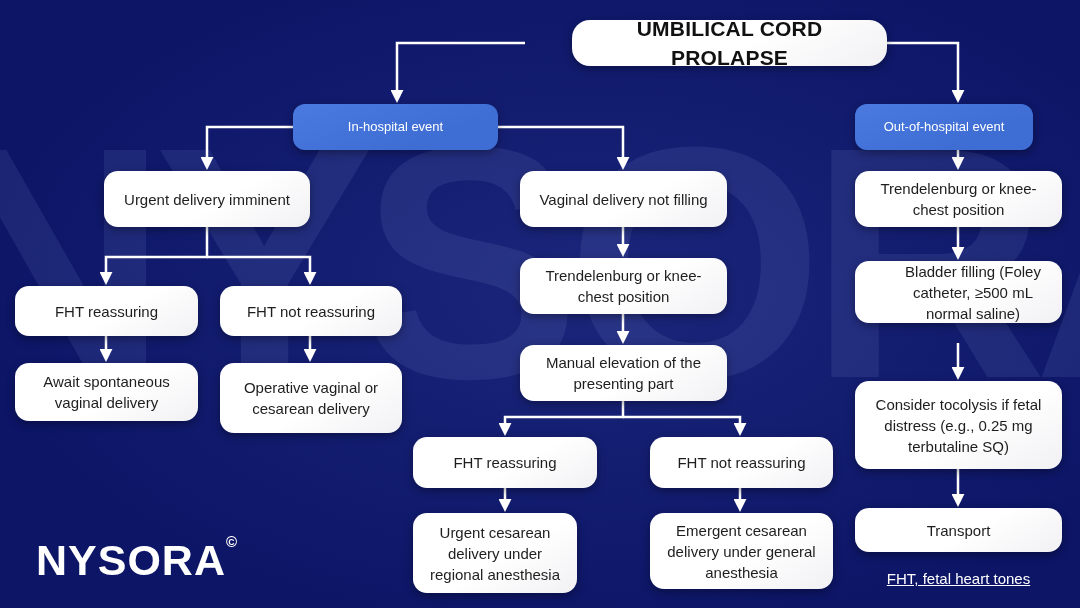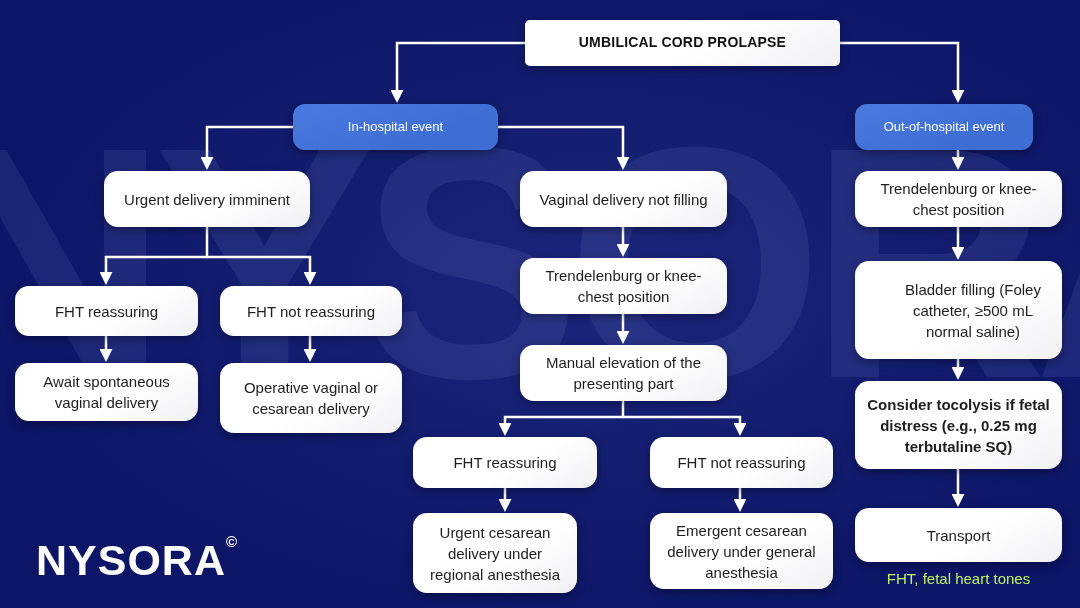--- a/index.html
+++ b/index.html
@@ -36,25 +36,26 @@
     display:flex; align-items:center; justify-content:center;
     text-align:center;
     font-size:15px;
     line-height:1.4;
     padding:4px 10px;
     box-sizing:border-box;
     box-shadow:0 3px 8px rgba(0,0,0,.35);
     z-index:2;
   }
   .node.title{
-    font-size:14px;
+    font-size:21px;
     font-weight:700;
-    border-radius:5px;
+    border-radius:18px;
     letter-spacing:.2px;
     color:#111;
+    margin-left:47px;
   }
   .node.blue{
     background:linear-gradient(160deg,#4a7ae0 0%, var(--accent-blue,#3e6dd4) 70%);
     color:#fff;
     font-weight:400;
     font-size:13px;
     border-radius:12px;
   }
   
   .n-title        {left:525px; top:20px;  width:315px; height:46px;}
@@ -66,31 +67,32 @@
   .n-fhtnr-l      {left:220px; top:286px; width:182px; height:50px;}
   .n-await        {left:15px;  top:363px; width:183px; height:58px;}
   .n-operative    {left:220px; top:363px; width:182px; height:70px;}
   .n-trend-c      {left:520px; top:258px; width:207px; height:56px;}
   .n-manual       {left:520px; top:345px; width:207px; height:56px;}
   .n-fhtr-c       {left:413px; top:437px; width:184px; height:51px;}
   .n-fhtnr-c      {left:650px; top:437px; width:183px; height:51px;}
   .n-urgent       {left:413px; top:513px; width:164px; height:80px;}
   .n-emergent     {left:650px; top:513px; width:183px; height:76px;}
   .n-trend-r      {left:855px; top:171px; width:207px; height:56px;}
-  .n-bladder      {left:855px; top:261px; width:207px; height:98px;padding-left:39px;}
-  .n-tocolysis    {left:855px; top:381px; width:207px; height:88px;font-weight:bold;}
-  .n-transport    {left:855px; top:508px; width:207px; height:54px;}
+  .n-bladder      {left:855px; top:261px; width:207px; height:62px;padding-left:39px;}
+  .n-tocolysis    {left:855px; top:381px; width:207px; height:88px;}
+  .n-transport    {left:855px; top:508px; width:207px; height:44px;}
 
   .abbrev-note{
     position:absolute;
     left:855px; top:570px; width:207px;
     text-align:center;
-    color:#bef264;
+    color:#ffffff;
     font-size:15px;
     z-index:2;
+    text-decoration:underline;
   }
   .logo{
     position:absolute;
     left:36px; top:534px;
     color:#fff;
     font-size:43px;
     font-weight:700;
     letter-spacing:1px;
     z-index:2;
     line-height:1;

